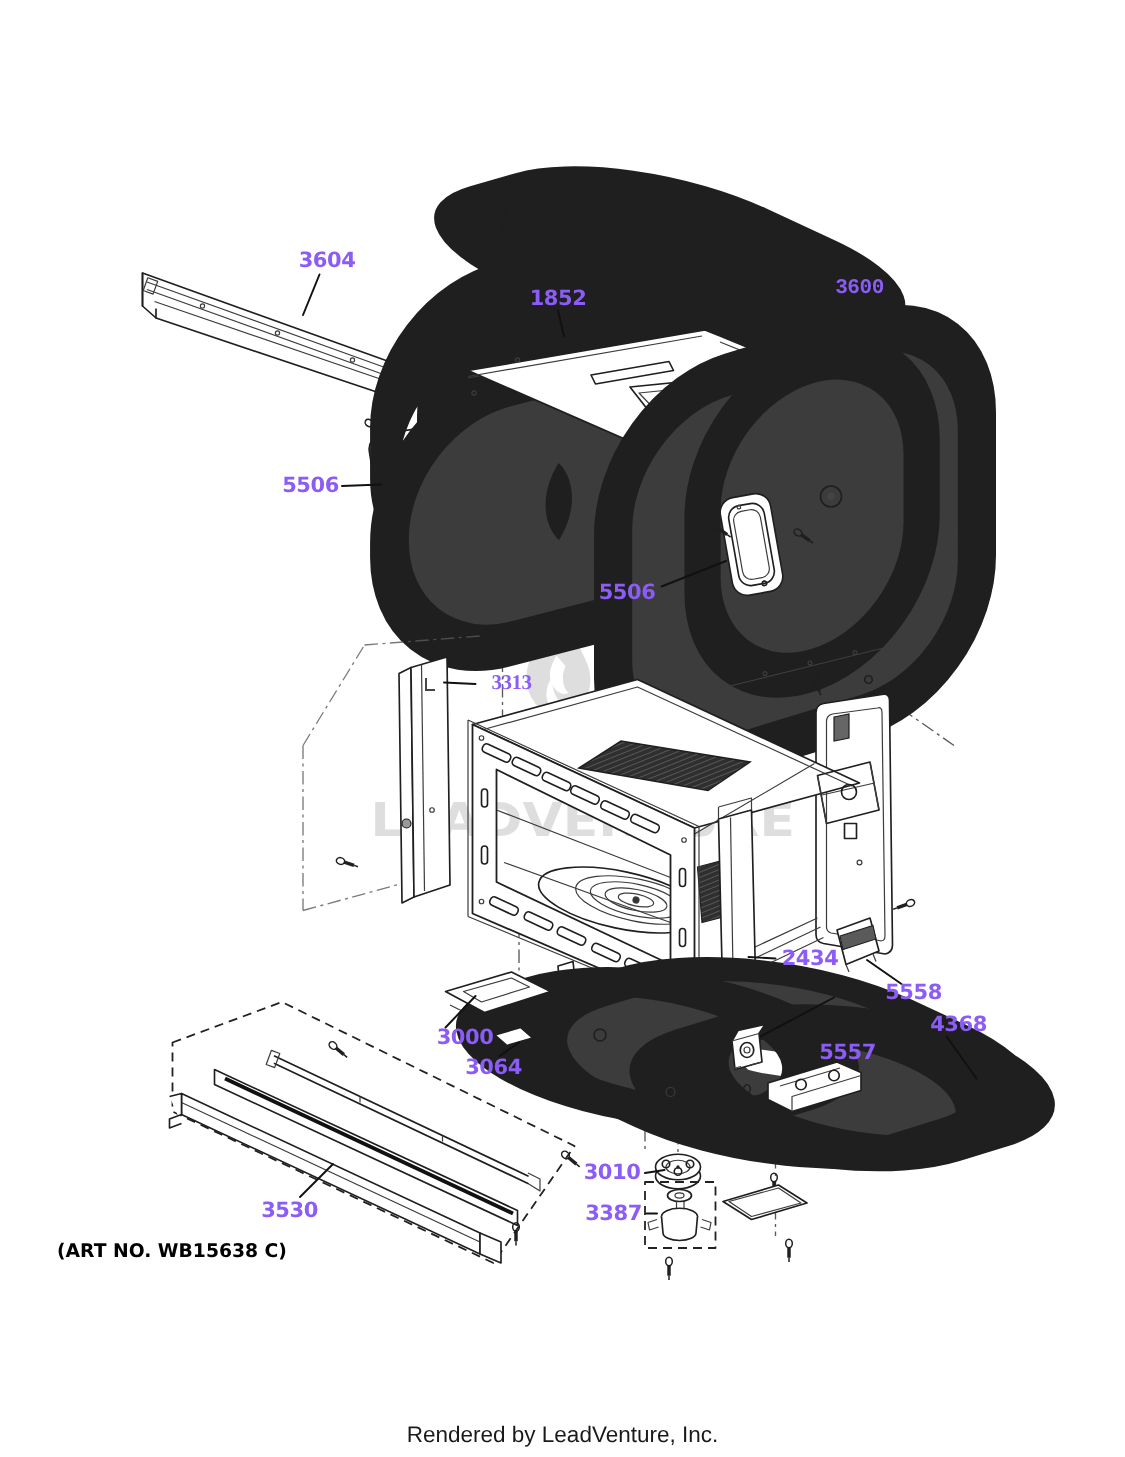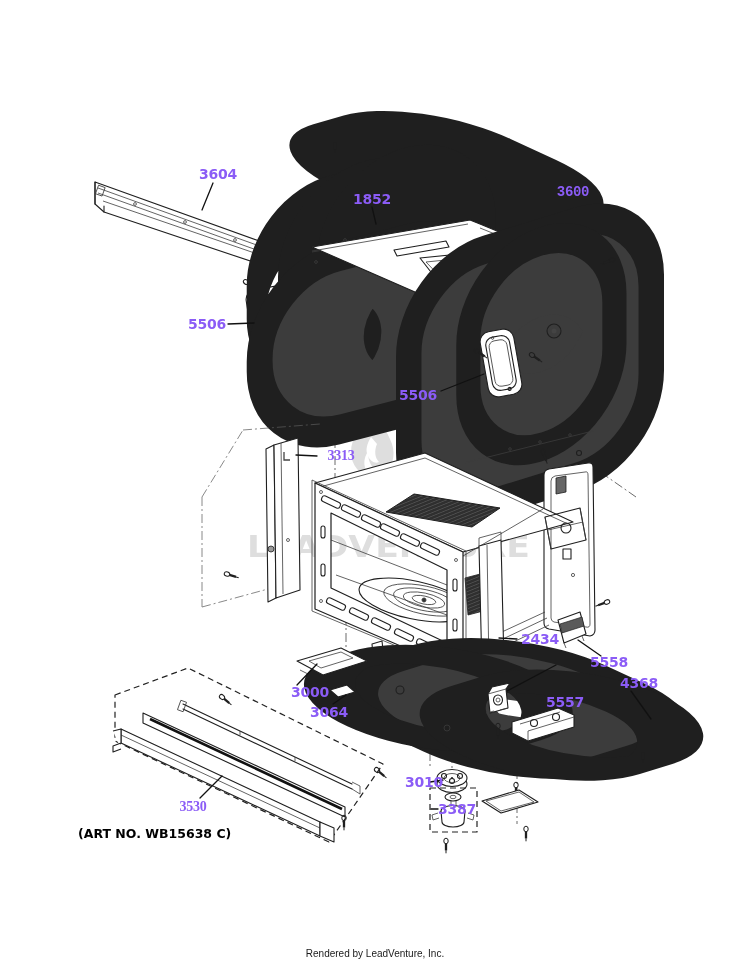--- a/index.html
+++ b/index.html
@@ -2,23 +2,23 @@
 <html><head>
 <meta charset="utf-8">
 <style>
   html,body { margin:0; padding:0; background:#fff; }
   .canvas { position:relative; width:750px; height:971px; background:#fff; overflow:hidden;
             font-family:"DejaVu Sans", sans-serif; }
   .canvas svg { position:absolute; left:0; top:0; }
   .part-label { position:absolute; transform:translate(-50%,-50%); font-weight:bold;
                 font-size:14px; letter-spacing:-0.3px; color:#8b5cf6; white-space:nowrap; }
   .art-no { position:absolute; left:38px; top:826px; font-weight:bold; font-size:12.5px;
-            color:#000; white-space:nowrap;margin-left:40px; }
+            color:#000; white-space:nowrap; }
   .footer-credit { position:absolute; left:50%; transform:translateX(-50%); top:948px;
-                   font-family:"Liberation Sans", sans-serif; font-size:10px; color:#1a1a1a; }
+                   font-family:"Liberation Sans", sans-serif; font-size:15px; color:#1a1a1a; }
   .ln   { fill:none; stroke:#1f1f1f; stroke-width:1.1; stroke-linejoin:round; stroke-linecap:round; }
   .ln2  { fill:none; stroke:#3c3c3c; stroke-width:0.8; stroke-linejoin:round; }
   .fw   { fill:#ffffff; stroke:#1f1f1f; stroke-width:1.1; stroke-linejoin:round; }
   .cdash{ fill:none; stroke:#5a5a5a; stroke-width:0.9; stroke-dasharray:9 3 2 3; }
   .box-dash { fill:none; stroke:#222; stroke-width:1.2; stroke-dasharray:6 4; stroke-linejoin:round; }
   .wm   { fill:#dedede; }
   .leader { fill:none; stroke:#111; stroke-width:1.3; stroke-linecap:round; }
 </style>
 </head>
 <body>
@@ -348,19 +348,19 @@
   <div class="part-label" style="left:372px; top:199px;">1852</div>
   <div class="part-label" style="left:207px; top:324px;">5506</div>
   <div class="part-label" style="left:418px; top:395px;">5506</div>
   <div class="part-label" style="left:341px; top:456px;font-family:Liberation Serif, serif;">3313</div>
   <div class="part-label" style="left:540px; top:639px;">2434</div>
   <div class="part-label" style="left:565px; top:658px;margin-top:44px;">5557</div>
   <div class="part-label" style="left:609px; top:662px;">5558</div>
   <div class="part-label" style="left:639px; top:683px;">4368</div>
   <div class="part-label" style="left:286px; top:692px;margin-left:24px;">3000</div>
   <div class="part-label" style="left:329px; top:712px;">3064</div>
-  <div class="part-label" style="left:408px; top:782px;margin-left:16px;">3010</div>
-  <div class="part-label" style="left:409px; top:809px;margin-left:48px;">3387</div>
-  <div class="part-label" style="left:193px; top:807px;font-family:Liberation Serif, serif;">3530</div>
+  <div class="part-label" style="left:408px; top:782px;">3010</div>
+  <div class="part-label" style="left:409px; top:809px;">3387</div>
+  <div class="part-label" style="left:193px; top:807px;">3530</div>
 
   <div class="art-no">(ART NO. WB15638 C)</div>
   <div class="footer-credit">Rendered by LeadVenture, Inc.</div>
 </div>
 
 </body></html>

